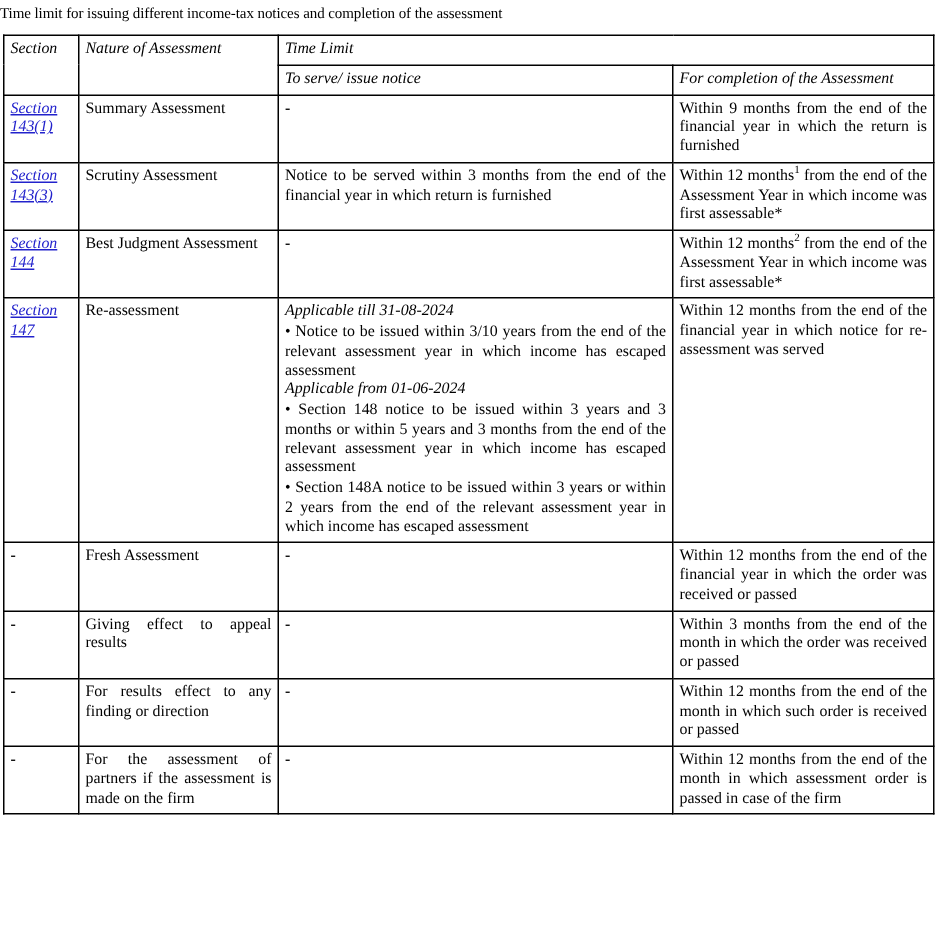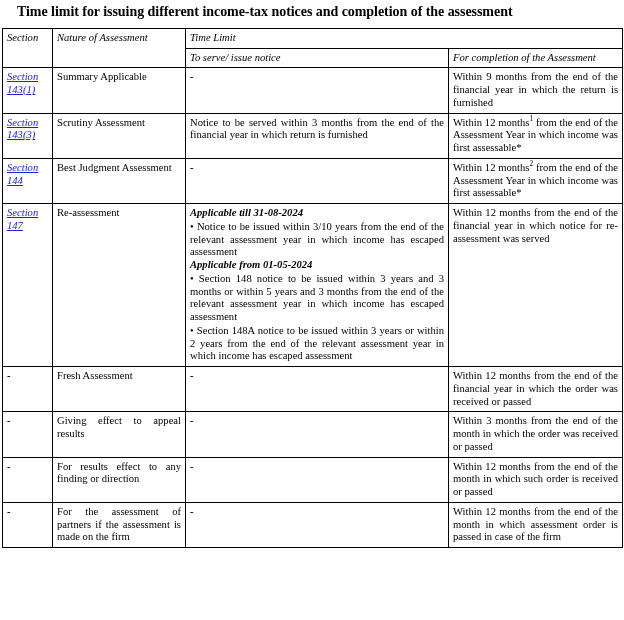--- a/index.html
+++ b/index.html
@@ -15,24 +15,24 @@
     overflow: hidden;
   }
   .page {
     width: 624px;
     height: 620px;
     position: relative;
     box-sizing: border-box;
     padding: 0;
   }
   .doc-title {
-    font-size: 14px;
-    font-weight: bold;
+    font-size: 10px;
+    font-weight: normal;
     line-height: 1.2;
-    padding: 4px 4px 7px 17px;
+    padding: 4px 4px 7px 0;
     letter-spacing: -0.05px;
   }
   table.tl {
     border-collapse: collapse;
     table-layout: fixed;
     width: 620px;
     margin-left: 2px;
     border: 1.6px solid #000;
     padding-left: 28px;
   }
@@ -73,21 +73,21 @@
     font-style: italic;
   }
   td.seccell {
     text-align: left;
   }
   .dash {
     text-align: left;
     font-weight: bold;
   }
   .bolditalic {
-    font-weight: bold;
+    font-weight: normal;
     font-style: italic;
     display: block;
     text-align: left;
   }
   .bullet {
     display: block;
     margin-top: 1px;
   }
   sup {
     font-size: 7.4px;
@@ -117,21 +117,21 @@
         <th class="hdr-center" colspan="2">Time Limit</th>
       </tr>
       <tr>
         <th class="hdr-center">To serve/ issue notice</th>
         <th class="hdr">For completion of the Assessment</th>
       </tr>
     </thead>
     <tbody id="tbody">
         <tr>
           <td class="seccell"><span class="seclink">Section 143(1)</span></td>
-          <td>Summary Applicable</td>
+          <td>Summary Assessment</td>
           <td><span class="dash">-</span></td>
           <td><span>Within 9 months from the end of the financial year in which the return is furnished</span></td>
         </tr>
         <tr>
           <td class="seccell"><span class="seclink">Section 143(3)</span></td>
           <td>Scrutiny Assessment</td>
           <td><span class="nowrapish">Notice to be served within 3 months from the end of the financial year in which return is furnished</span></td>
           <td><span>Within 12 months</span><sup>1</sup><span> from the end of the Assessment Year in which income was first assessable*</span></td>
         </tr>
         <tr>
@@ -139,21 +139,21 @@
           <td>Best Judgment Assessment</td>
           <td><span class="dash">-</span></td>
           <td><span>Within 12 months</span><sup>2</sup><span> from the end of the Assessment Year in which income was first assessable*</span></td>
         </tr>
         <tr>
           <td class="seccell"><span class="seclink">Section 147</span></td>
           <td>Re-assessment</td>
           <td>
             <span class="bolditalic">Applicable till 31-08-2024</span>
             <span class="bullet">• Notice to be issued within 3/10 years from the end of the relevant assessment year in which income has escaped assessment</span>
-            <span class="bolditalic">Applicable from 01-05-2024</span>
+            <span class="bolditalic">Applicable from 01-06-2024</span>
             <span class="bullet">• Section 148 notice to be issued within 3 years and 3 months or within 5 years and 3 months from the end of the relevant assessment year in which income has escaped assessment</span>
             <span class="bullet">• Section 148A notice to be issued within 3 years or within 2 years from the end of the relevant assessment year in which income has escaped assessment</span>
           </td>
           <td><span>Within 12 months from the end of the financial year in which notice for re-assessment was served</span></td>
         </tr>
         <tr>
           <td class="seccell"><span class="dash">-</span></td>
           <td>Fresh Assessment</td>
           <td><span class="dash">-</span></td>
           <td><span>Within 12 months from the end of the financial year in which the order was received or passed</span></td>

